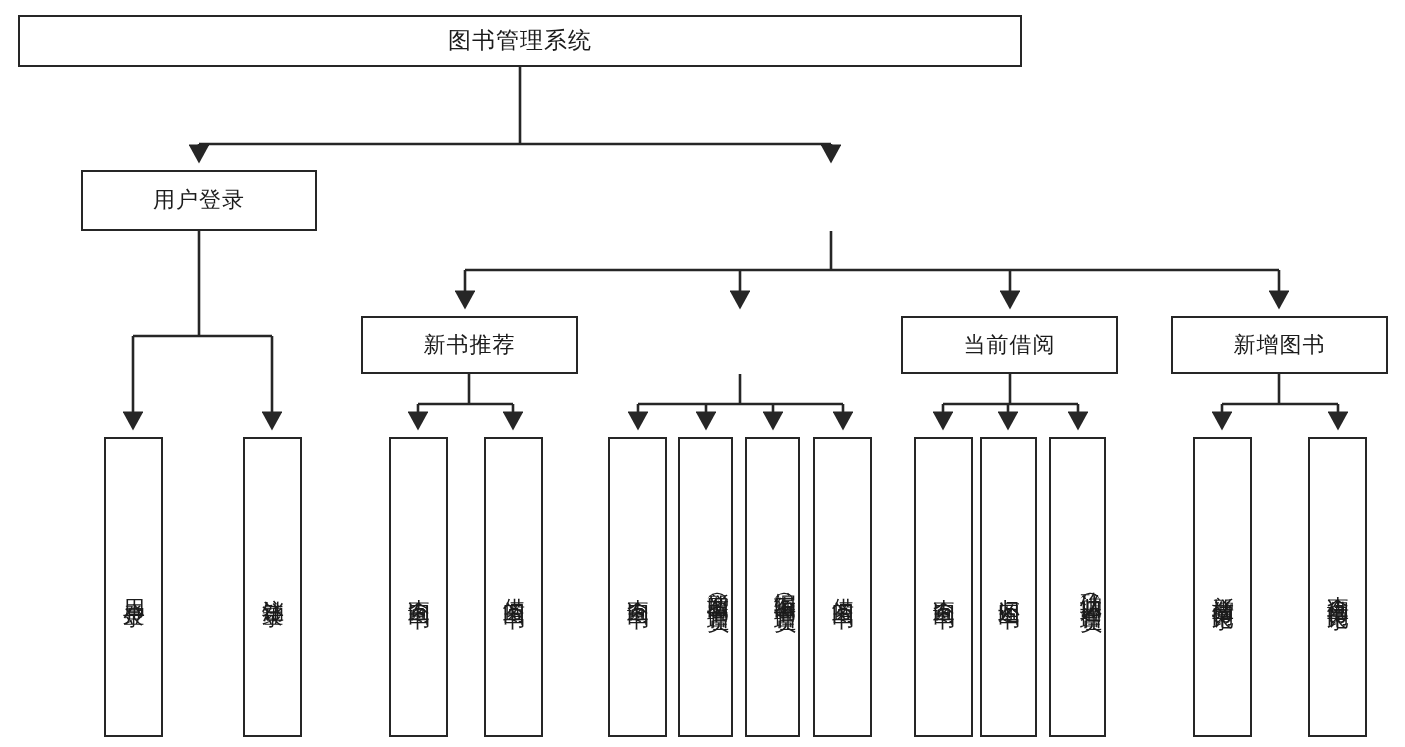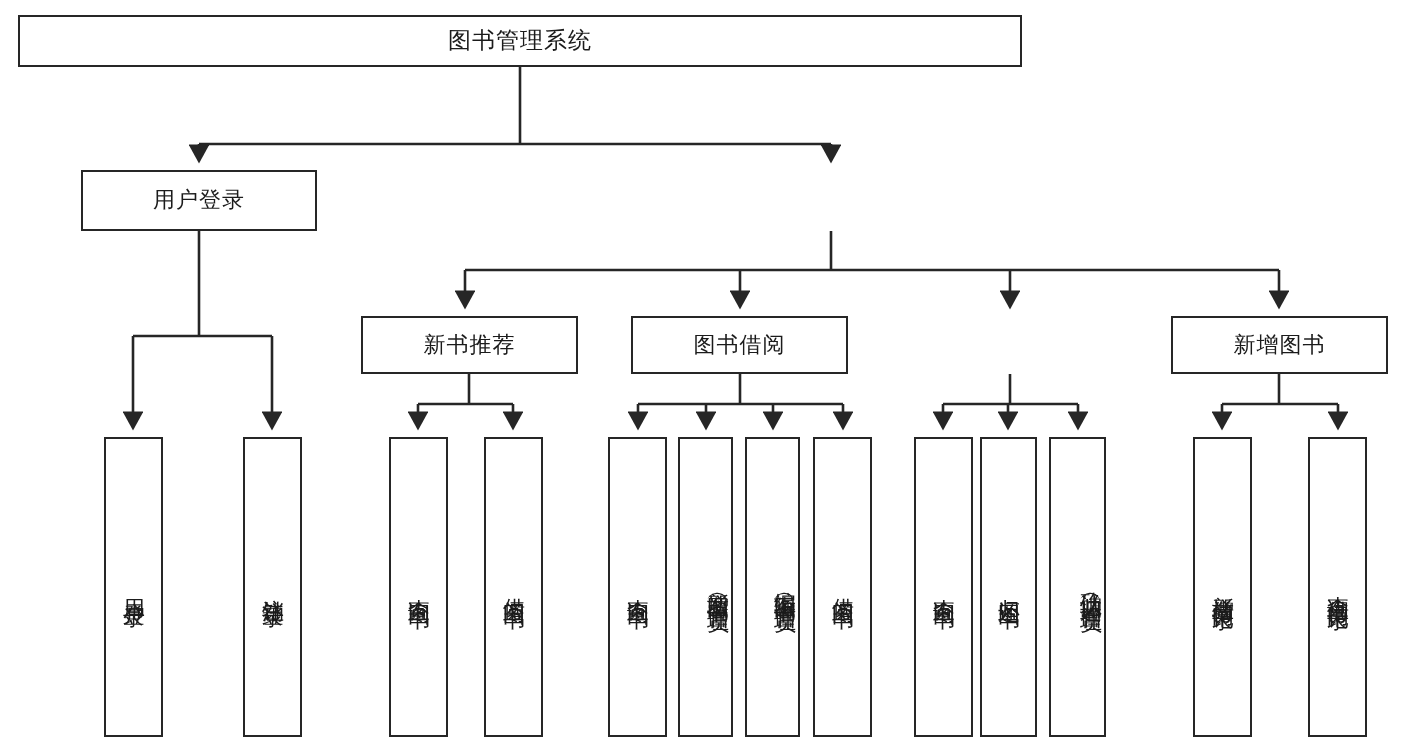--- a/index.html
+++ b/index.html
@@ -108,22 +108,22 @@
     <span class="label">图书管理系统</span>
   </div>
 
   <div class="node h" style="left:81px;top:170px;width:236px;height:61px;">
     <span class="label">用户登录</span>
   </div>
 
   <div class="node h" style="left:361px;top:316px;width:217px;height:58px;">
     <span class="label">新书推荐</span>
   </div>
-  <div class="node h" style="left:631px;top:316px;width:217px;height:58px;">
-    <span class="label">图书借阅</span>
+  <div class="node h" style="left:901px;top:316px;width:217px;height:58px;">
+    <span class="label">当前借阅</span>
   </div>
   <div class="node h" style="left:1171px;top:316px;width:217px;height:58px;">
     <span class="label">新增图书</span>
   </div>
 
   <div class="node v" style="left:104px;top:437px;width:59px;height:300px;">
     <span class="label">用户登录</span>
   </div>
   <div class="node v" style="left:243px;top:437px;width:59px;height:300px;">
     <span class="label">注销登录</span>

